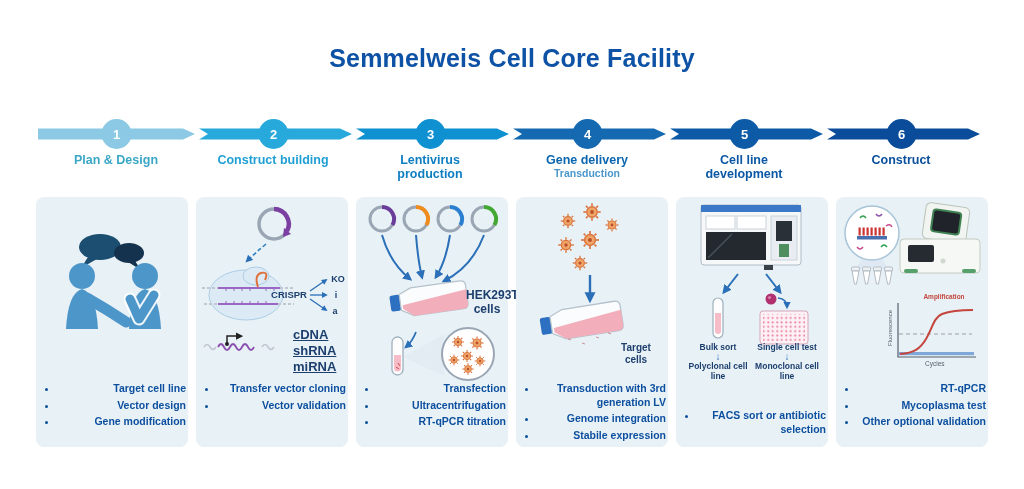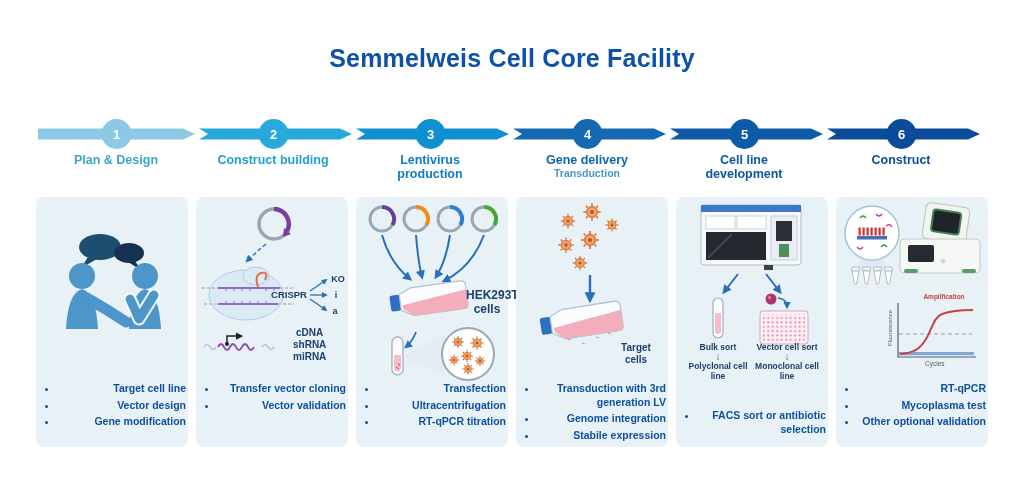--- a/index.html
+++ b/index.html
@@ -17,21 +17,21 @@
   .panels{position:absolute;left:36px;top:197px;display:flex;gap:8px;}
   .panel{position:relative;width:152px;height:250px;background:#e8f1f6;border-radius:8px;}
   .illus{position:absolute;left:0;top:0;}
   .plabel{position:absolute;font-weight:bold;color:#1d3f6e;text-align:center;line-height:1.15;}
   .bullets{position:absolute;top:185px;left:9px;right:2px;margin:0;padding-left:13px;
            color:#0c4f9f;font-size:10.5px;font-weight:bold;line-height:1.3;text-align:right;}
   .bullets li{margin-bottom:3px;}
   .panel-5 .bullets{top:212px;}
   .sortcol{position:absolute;text-align:center;font-weight:bold;color:#1d3f6e;font-size:8.5px;line-height:1.1;}
   .darr{color:#2a6fb8;font-size:10px;line-height:1;font-weight:bold;}
-  .vec-types span{display:block;font-size:10px;font-weight:bold;color:#1d3f6e;line-height:1.22;text-align:center;}
+  .vec-types span{display:block;font-size:13px;font-weight:bold;color:#1d3f6e;line-height:1.22;text-align:left;text-decoration:underline;}
   .chart-title{position:absolute;font-size:6.5px;font-weight:bold;color:#c4453c;text-align:center;}
   .chart-ylab{position:absolute;font-size:6px;color:#55606a;transform:rotate(-90deg);transform-origin:center;width:44px;text-align:center;}
   .chart-xlab{position:absolute;font-size:6.5px;color:#55606a;}
 </style>
 </head>
 <body>
 
 <div class="stage">
 
   <svg width="0" height="0" style="position:absolute" aria-hidden="true">
@@ -264,21 +264,21 @@
           <rect x="84" y="114" width="48" height="33" rx="3" fill="#fdf1f5" stroke="#d4a8ba"></rect>
           <rect x="87" y="117" width="42" height="27" fill="url(#wells)"></rect>
         </g>
       </svg>
       <div class="sortcol" style="left:8px;top:146px;width:68px">
         <div>Bulk sort</div>
         <div class="darr">↓</div>
         <div>Polyclonal cell line</div>
       </div>
       <div class="sortcol" style="left:74px;top:146px;width:74px">
-        <div>Vector cell sort</div>
+        <div>Single cell test</div>
         <div class="darr">↓</div>
         <div>Monoclonal cell line</div>
       </div>
       <ul class="bullets">
         <li>FACS sort or antibiotic selection</li>
       </ul>
     </div>
 
     <div class="panel panel-6">
       <svg class="illus" width="152" height="180">

